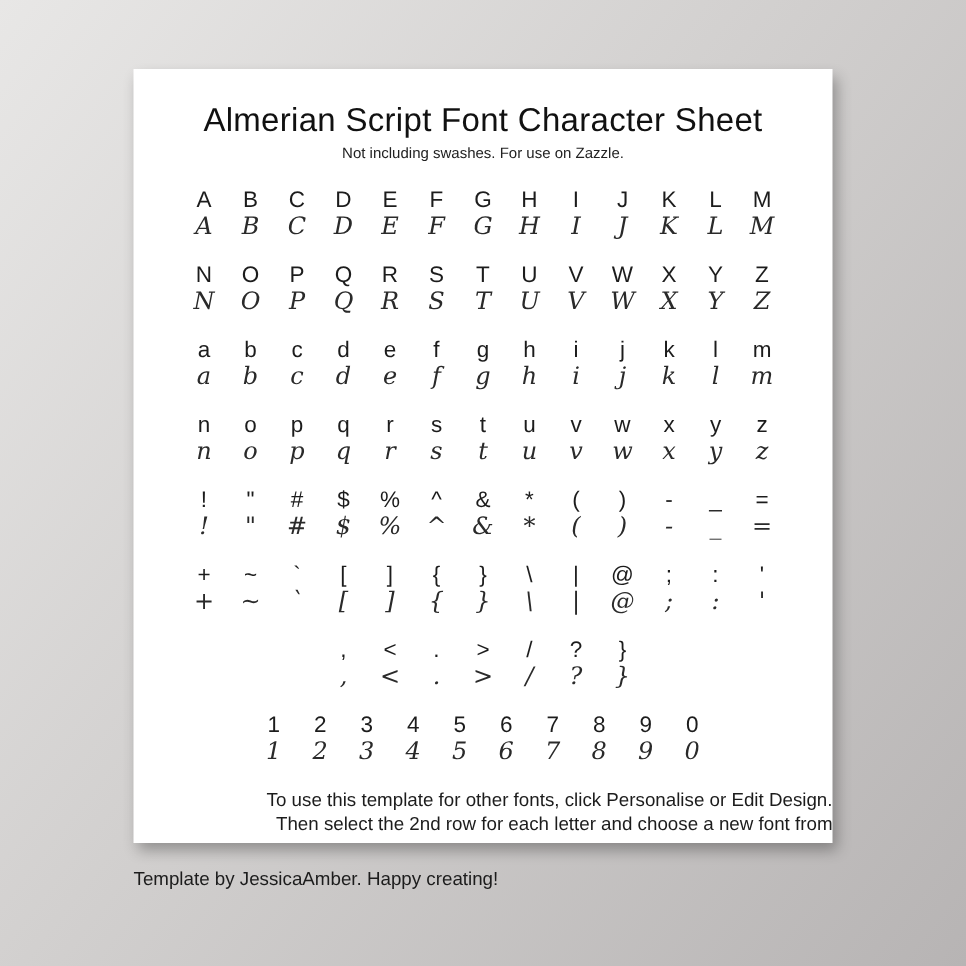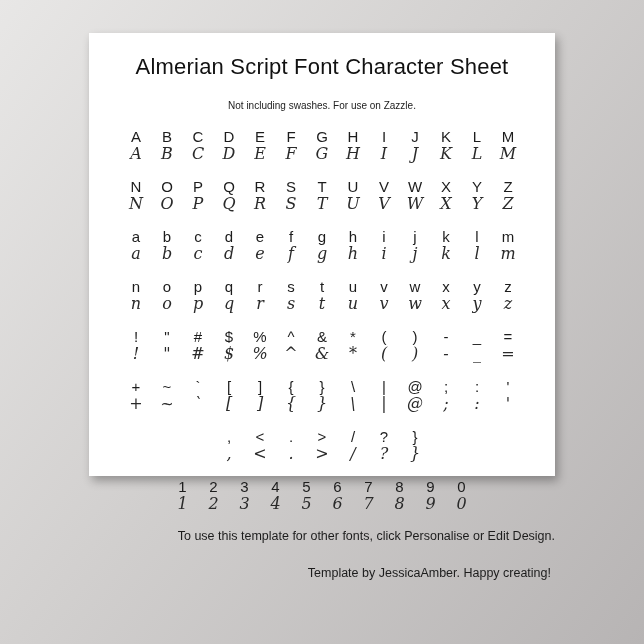--- a/index.html
+++ b/index.html
@@ -12,38 +12,38 @@
   }
   .scene {
     position: relative;
     width: 644px;
     height: 644px;
     background: linear-gradient(128deg, #e8e7e6 0%, #d2d0cf 45%, #b7b4b4 100%);
   }
   .poster {
     position: absolute;
     left: 89px;
-    top: 33px;
+    top: 46px;
     width: 466px;
-    height: 443px;
+    height: 516px;
     background: #ffffff;
     box-shadow: 3px 5px 9px rgba(0,0,0,0.30);
     color: #1e1e1e;
   }
   .poster-title {
     margin: 21px 0 0 0;
     text-align: center;
     font-size: 22px;
     font-weight: 400;
     letter-spacing: 0.2px;
     color: #111111;
     font-family: "Liberation Sans", sans-serif;
   }
   .poster-subtitle {
-    margin-top: 20px;
+    margin-top: 4px;
     text-align: center;
     font-size: 10px;
     color: #222222;
   }
   .character-grid {
     margin-top: 17px;
   }
   .char-row {
     margin-bottom: 15px;
     text-align: center;
@@ -71,22 +71,22 @@
     text-align: center;
   }
   .instructions {
     margin: 7px 0 0 0;
     text-align: right;
     font-size: 12.5px;
     line-height: 16px;
     color: #1c1c1c;
   }
   .credit-line {
-    margin: 22px 4px 0 0;
-    text-align: right;
+    margin: 22px 16px 0 0;
+    text-align: left;
     font-size: 12.5px;
     color: #1c1c1c;
   }
 </style>
 </head>
 <body>
 
 <div class="scene">
   <div class="poster">
     <h1 class="poster-title">Almerian Script Font Character Sheet</h1>
@@ -328,17 +328,18 @@
             <span class="char-cell">7</span>
             <span class="char-cell">8</span>
             <span class="char-cell">9</span>
             <span class="char-cell">0</span>
           </div>
         </div>
       </div>
 
     <div class="instructions">
       <div>To use this template for other fonts, click Personalise or Edit Design.</div>
+      <div>Then select the 2nd row for each letter and choose a new font from</div>
     </div>
 
     <div class="credit-line">Template by JessicaAmber. Happy creating!</div>
   </div>
 </div>
 
 </body></html>

